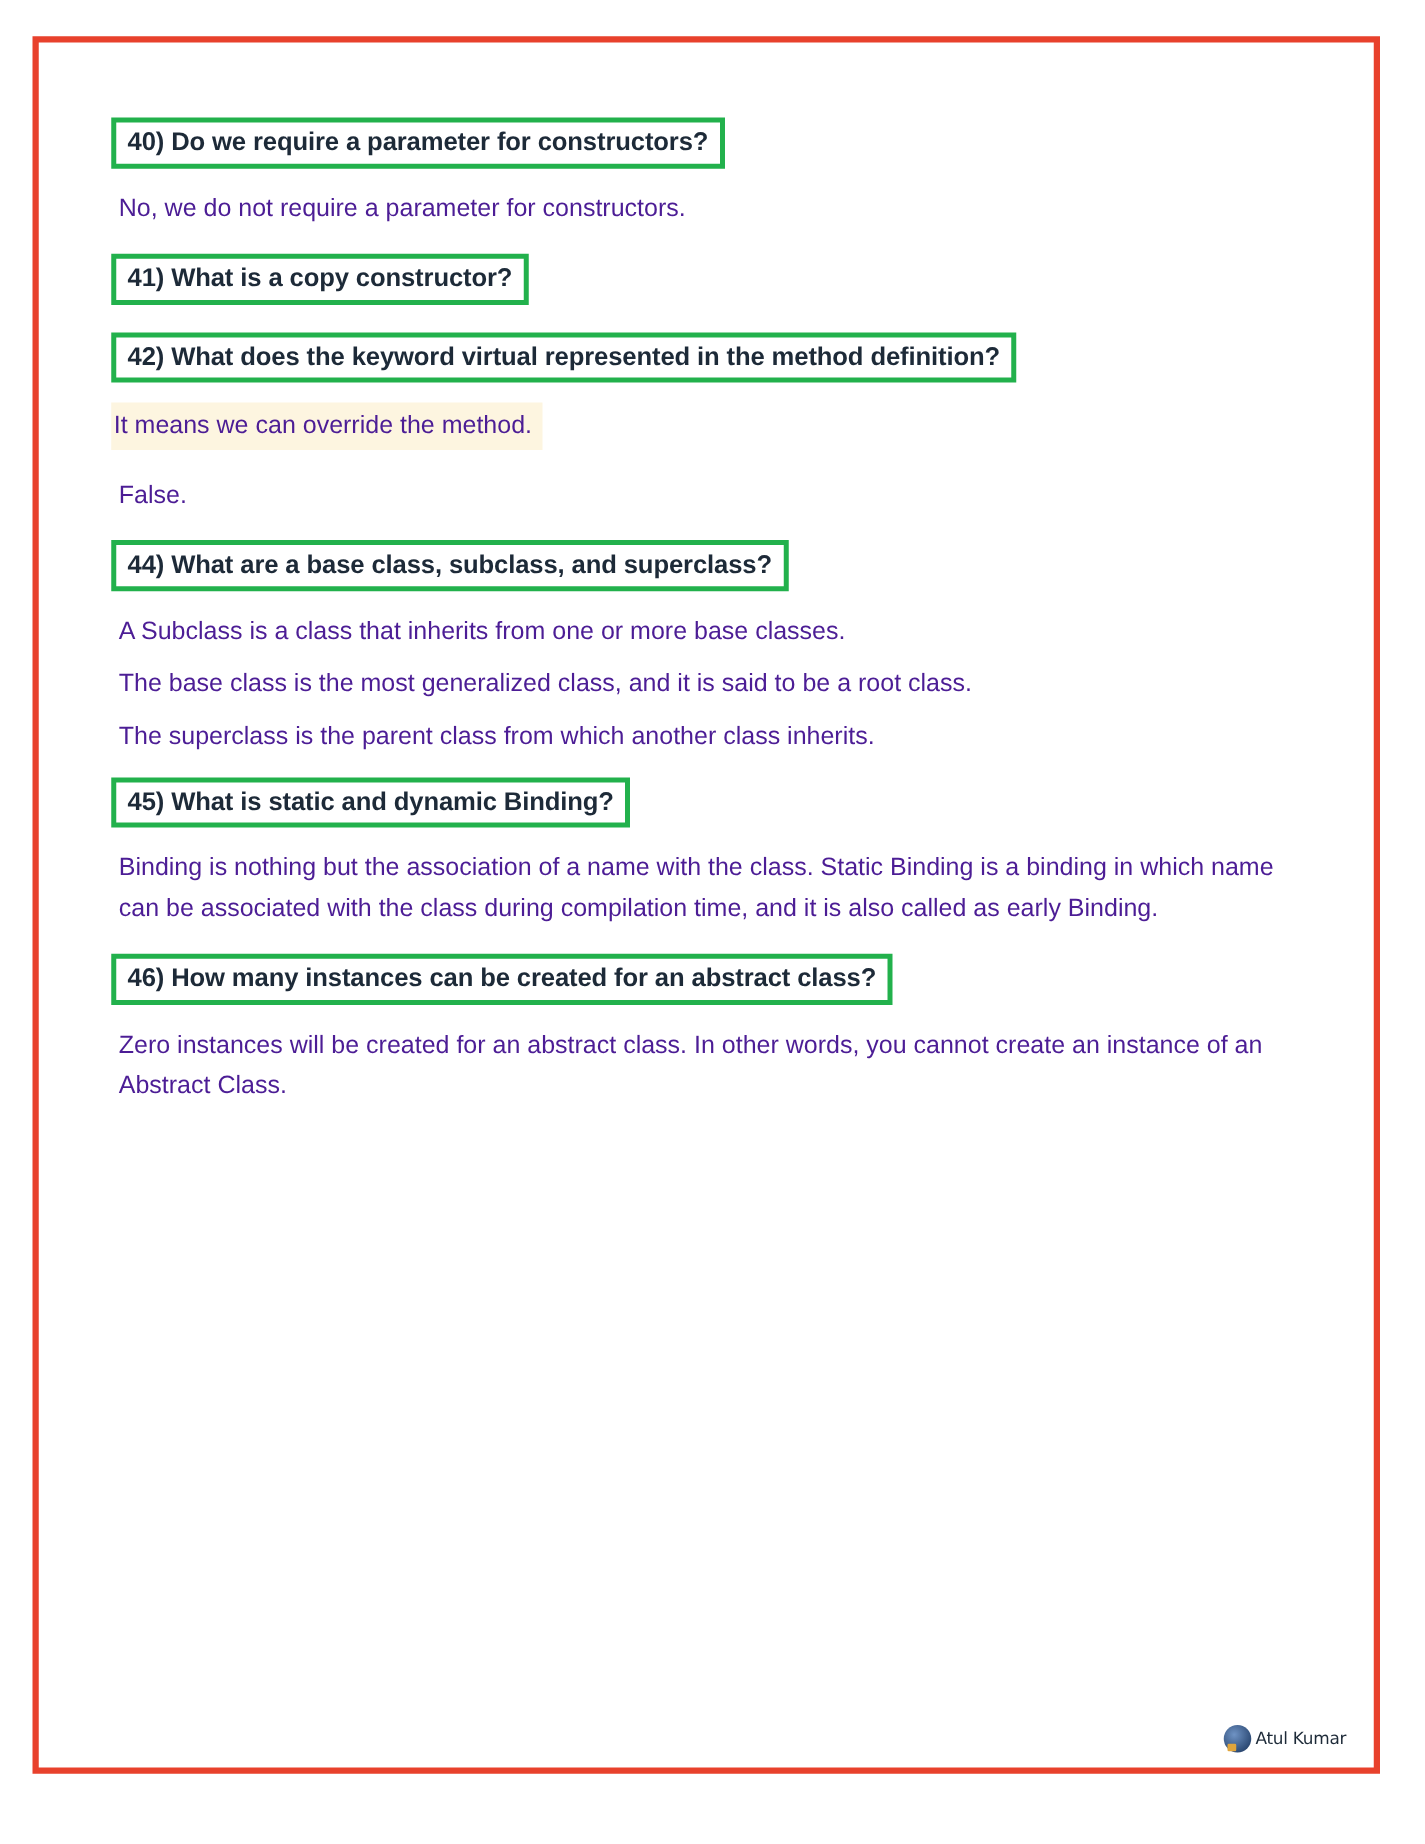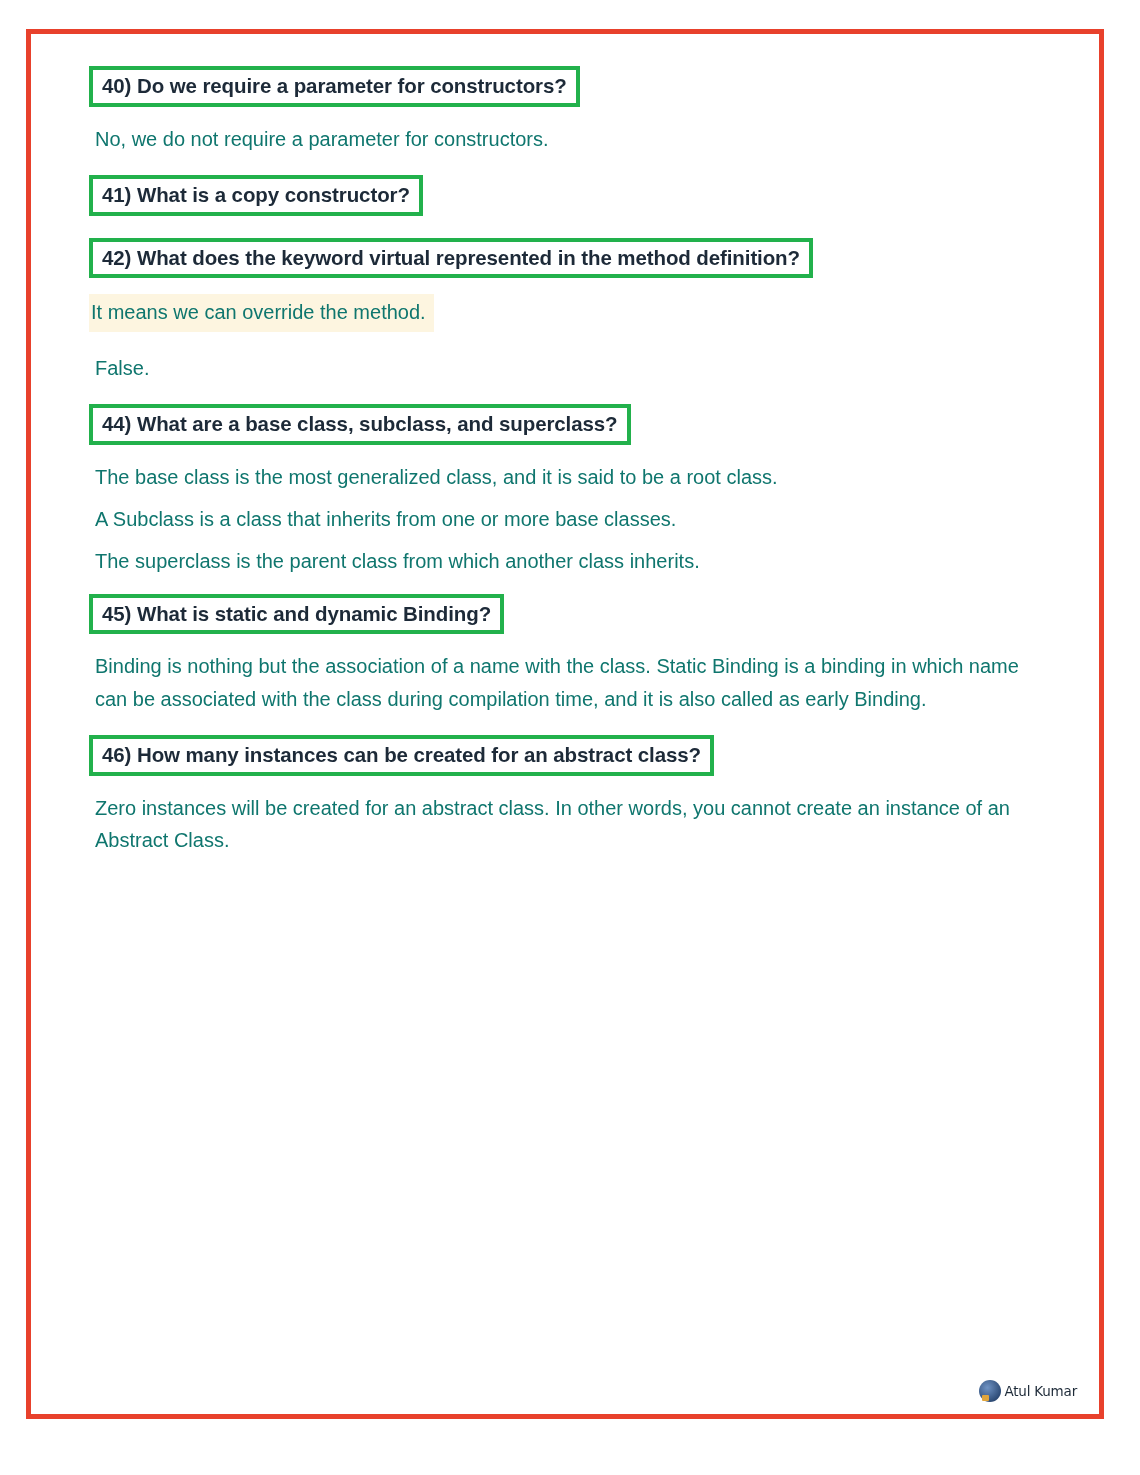--- a/index.html
+++ b/index.html
@@ -20,38 +20,39 @@
     top: 29px;
     width: 1078px;
     height: 1390px;
     border: 5px solid #e8412c;
     box-sizing: border-box;
     background: #ffffff;
   }
   .content {
     padding: 22px 52px 10px 58px;
     box-sizing: border-box;
+    margin-top: 28px;
   }
   .qa-block {
     margin: 0 0 6px 0;
   }
   .question {
     display: inline-block;
     border: 4px solid #22b14c;
     padding: 3px 9px 4px 9px;
     font-size: 20.5px;
     font-weight: bold;
     color: #1d2a38;
     line-height: 1.25;
     margin: 10px 0 6px 0;
     letter-spacing: -0.1px;
   }
   .answer {
     font-size: 20px;
-    color: #0f766e;
+    color: #4c1d95;
     line-height: 1.62;
     margin: 10px 0 10px 6px;
     max-width: 975px;
   }
   .answer.highlight {
     display: inline-block;
     background: #fdf5e0;
     padding: 2px 8px 3px 2px;
     margin-left: 0px;
   }
@@ -111,22 +112,22 @@
       <div class="question">42) What does the keyword virtual represented in the method definition?</div>
       <div class="answer highlight">It means we can override the method.</div>
     </div>
 
     <div class="qa-block">
       <div class="answer">False.</div>
     </div>
 
     <div class="qa-block">
       <div class="question">44) What are a base class, subclass, and superclass?</div>
+      <div class="answer p-tight">A Subclass is a class that inherits from one or more base classes.</div>
       <div class="answer p-tight">The base class is the most generalized class, and it is said to be a root class.</div>
-      <div class="answer p-tight">A Subclass is a class that inherits from one or more base classes.</div>
       <div class="answer p-tight">The superclass is the parent class from which another class inherits.</div>
     </div>
 
     <div class="qa-block">
       <div class="question">45) What is static and dynamic Binding?</div>
       <div class="answer">Binding is nothing but the association of a name with the class. Static Binding is a binding in which name can be associated with the class during compilation time, and it is also called as early Binding.</div>
     </div>
 
     <div class="qa-block">
       <div class="question">46) How many instances can be created for an abstract class?</div>

